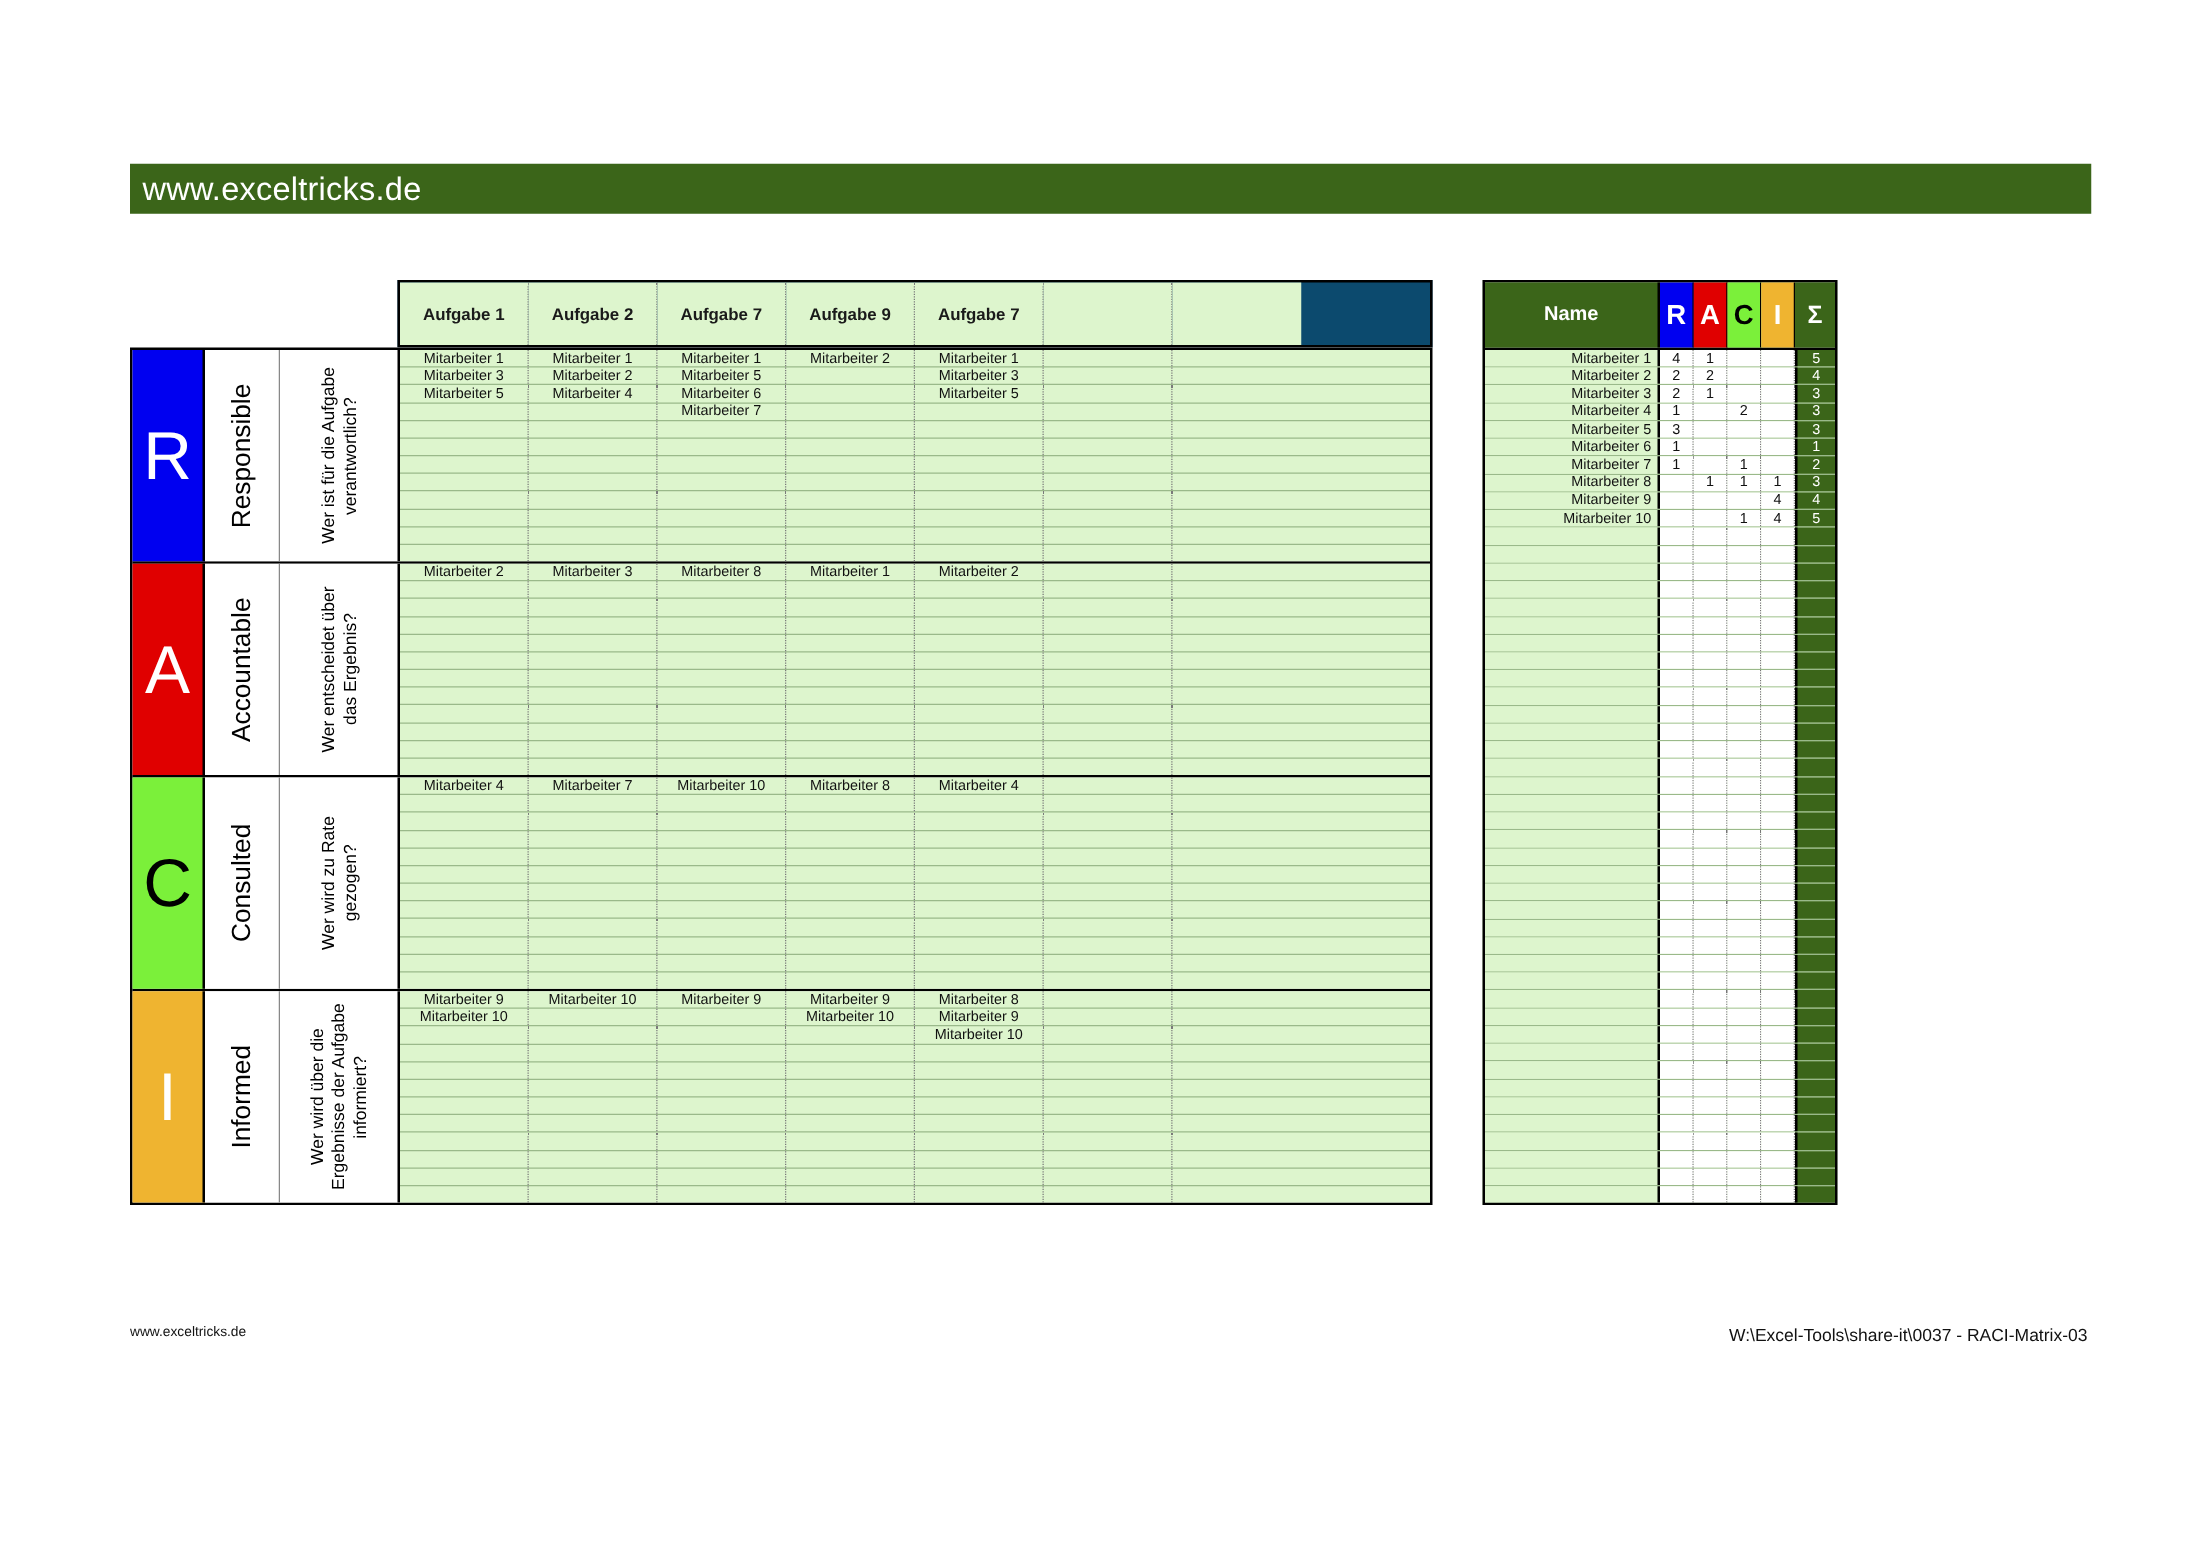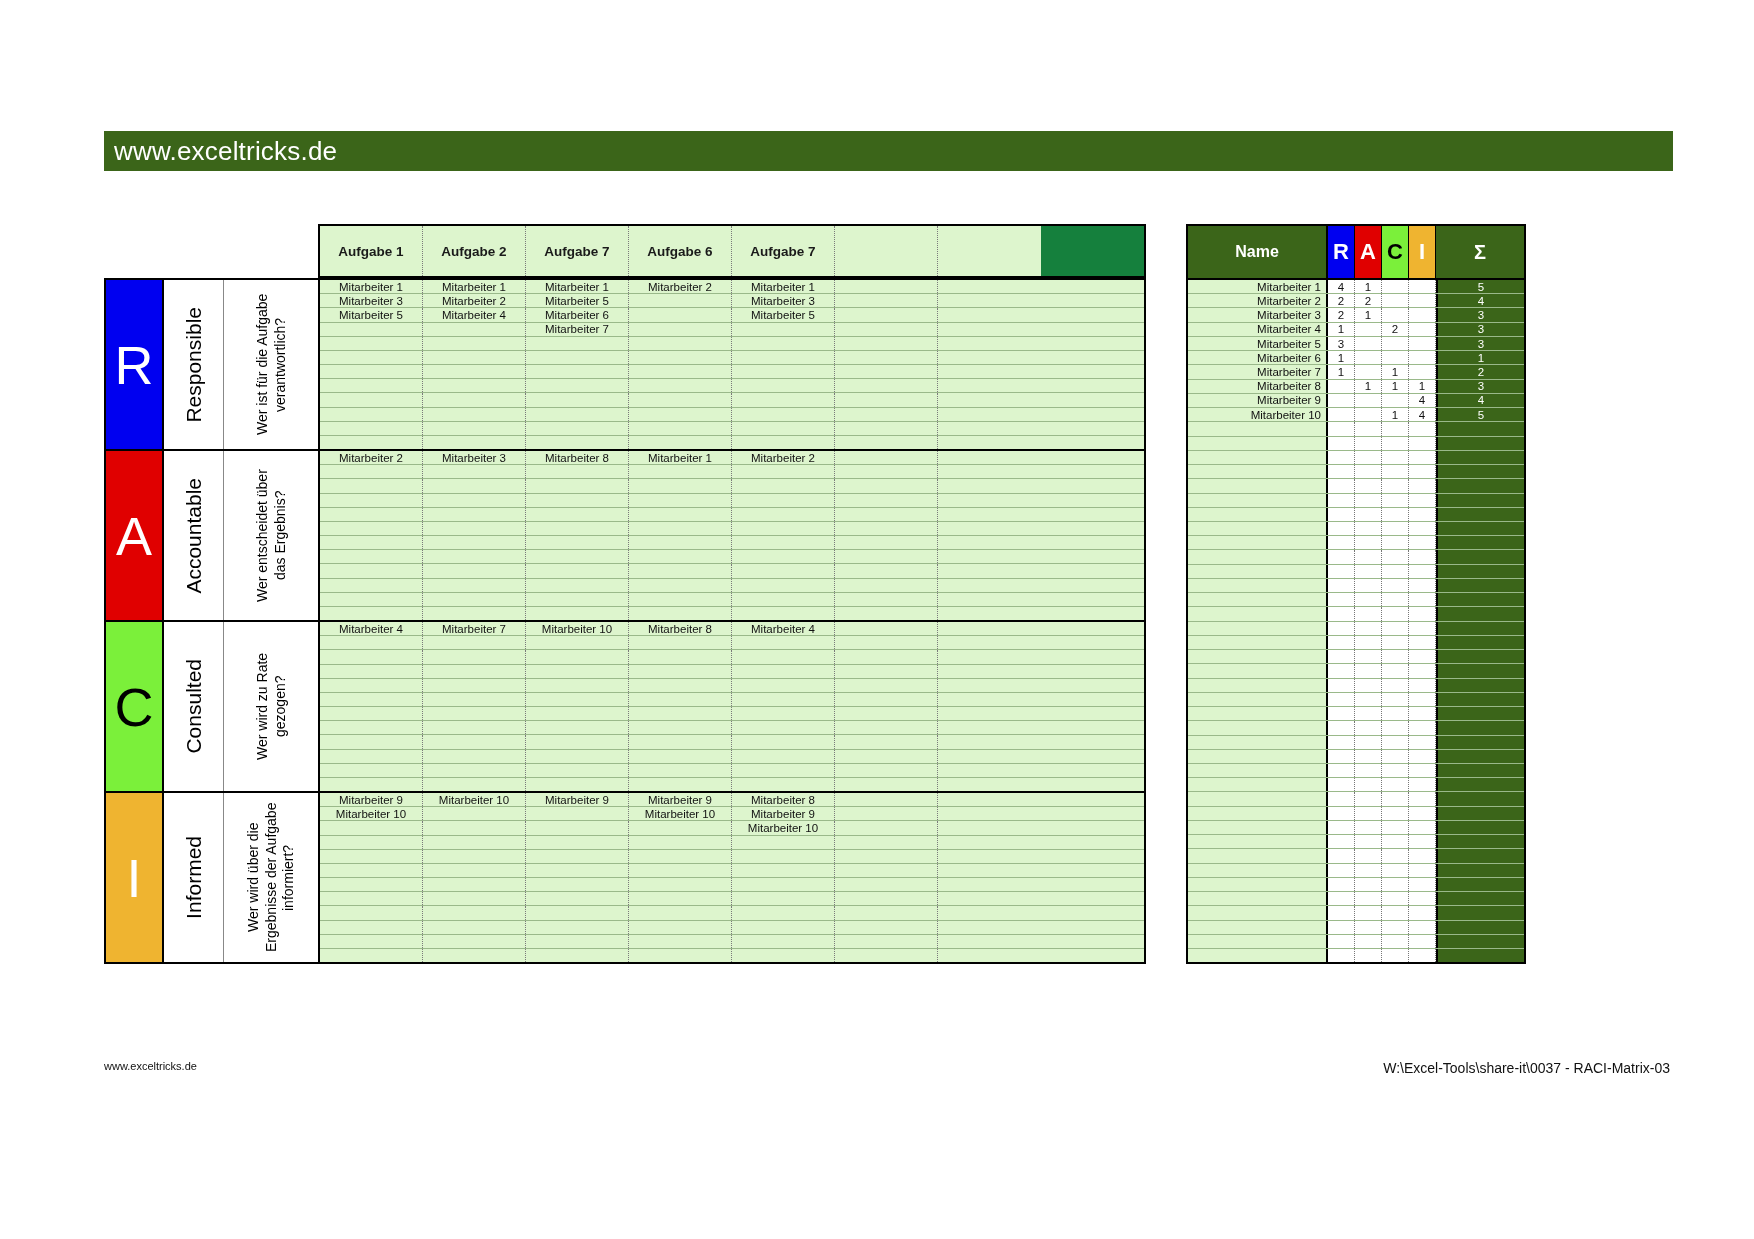--- a/index.html
+++ b/index.html
@@ -44,21 +44,21 @@
 
   .mx-head {
     position: absolute;
     left: 214px;
     top: 0px;
     width: 828px;
     height: 54px;
     display: flex;
     border: 2px solid #000;
     box-sizing: border-box;
-    background: #15803d;
+    background: #0c4a6e;
   }
   .mx-head .hcell {
     flex: 0 0 103px;
     width: 103px;
     box-sizing: border-box;
     border-right: 1px dotted #7a7a7a;
     display: flex;
     align-items: center;
     justify-content: center;
     font-size: 13.5px;
@@ -162,21 +162,21 @@
     overflow: hidden;
     white-space: nowrap;
   }
   .grid-cell:last-child { border-right: none; }
 
   
   #summary {
     position: absolute;
     left: 1186px;
     top: 224px;
-    width: 340px;
+    width: 284px;
     height: 740px;
     border: 2px solid #000;
     box-sizing: border-box;
     background: #ddf5cd;
     display: flex;
     flex-direction: column;
   }
   .sm-head {
     display: flex;
     height: 54px;
@@ -289,21 +289,21 @@
 
 <div id="banner">
   <div class="banner-text">www.exceltricks.de</div>
 </div>
 
 <div id="matrix">
   <div class="mx-head" id="mx-head">
       <div class="hcell">Aufgabe 1</div>
       <div class="hcell">Aufgabe 2</div>
       <div class="hcell">Aufgabe 7</div>
-      <div class="hcell">Aufgabe 6</div>
+      <div class="hcell">Aufgabe 9</div>
       <div class="hcell">Aufgabe 7</div>
       <div class="hcell"></div>
       <div class="hcell"></div>
     </div>
   <div class="mx-body" id="mx-body">
       <div class="raci-block">
         <div class="letter-cell" style="background: rgb(0, 0, 240); color: rgb(255, 255, 255);">R</div>
         <div class="word-cell">
           <span>Responsible</span>
         </div>

